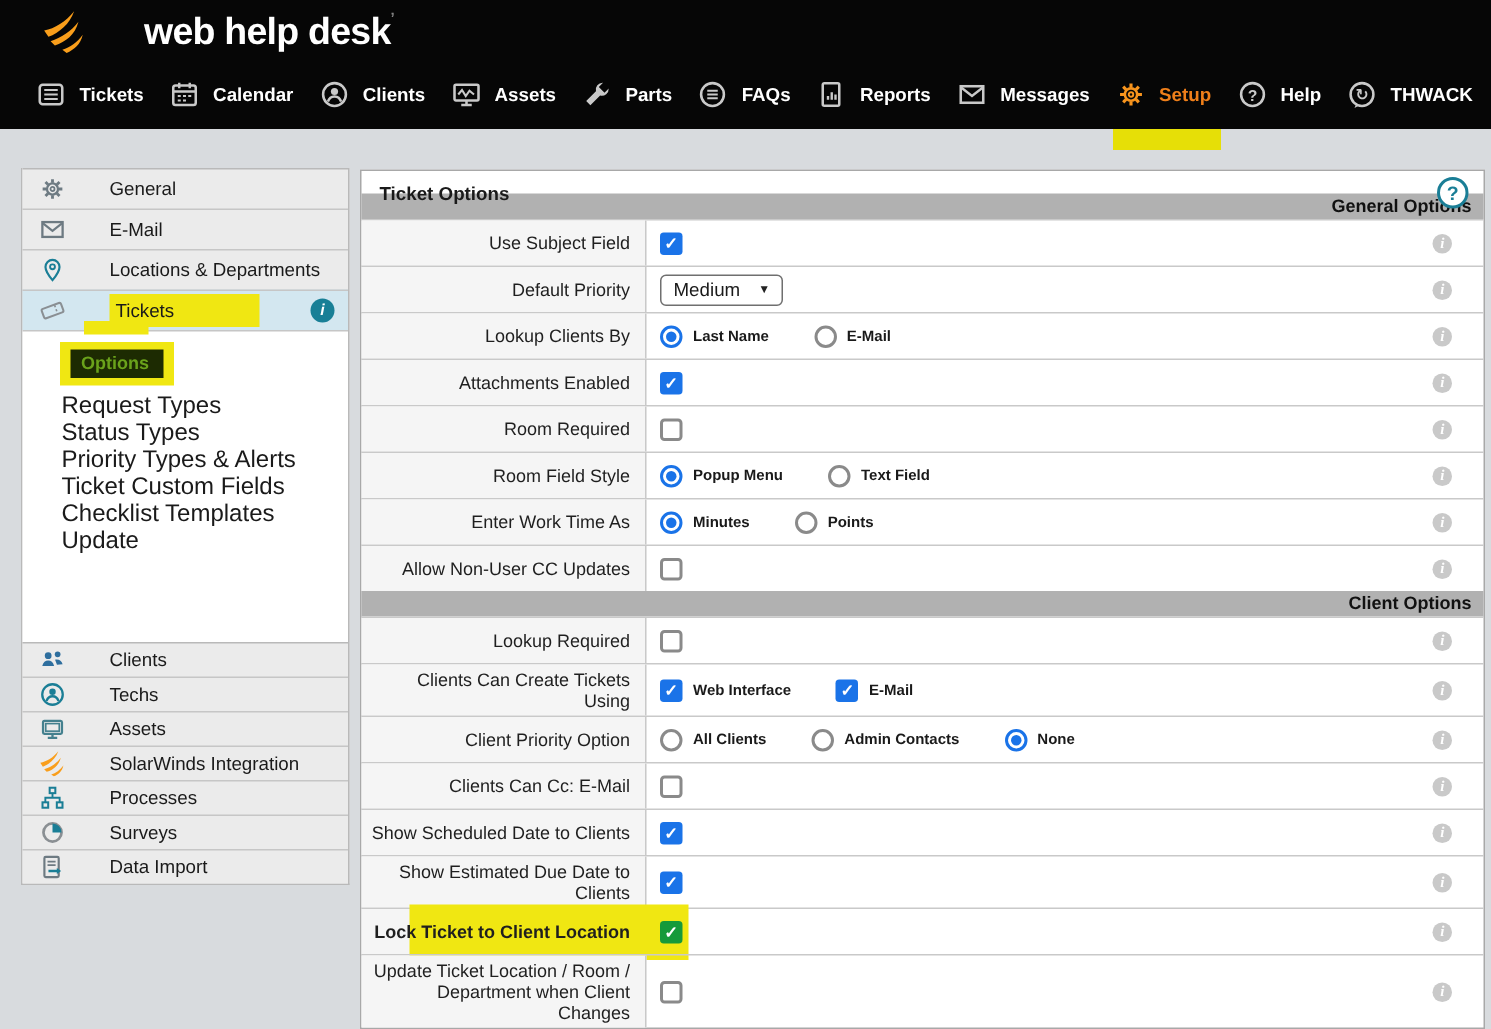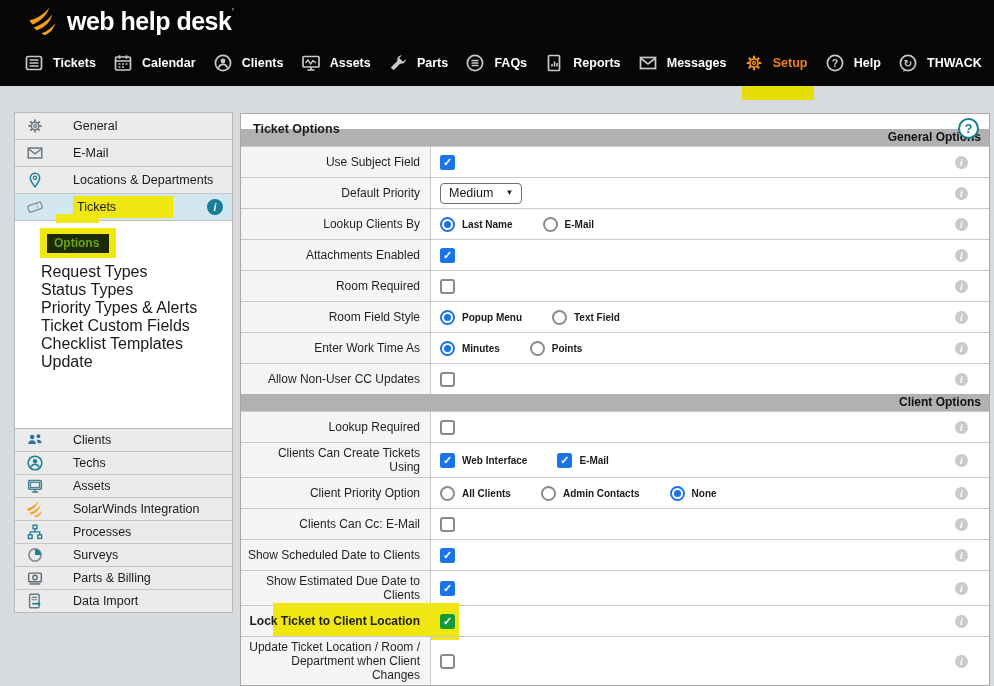--- a/index.html
+++ b/index.html
@@ -7,21 +7,21 @@
   body {
     position:relative; overflow:hidden;
     background:#d8dbde;
     font-family:"Liberation Sans", sans-serif;
     color:#1a1a1a;
   }
   
   .topbar { position:absolute; left:0; top:0; width:994px; height:86px; background:#060606; }
   .logo { position:absolute; left:26px; top:6px; display:flex; align-items:center; gap:7px; cursor:pointer; }
   .logo-swoosh svg { width:34px; height:30px; display:block; }
-  .logo-text { color:#fff; font-size:25px; font-weight:bold; letter-spacing:-0.5px; }
+  .logo-text { color:#fff; font-size:25px; font-weight:bold; letter-spacing:-0.5px;margin-left:29px; }
   .logo-tm { color:#888; font-size:10px; vertical-align:top; }
   .nav { position:absolute; left:24px; right:12px; top:44px; height:38px;
          display:flex; align-items:center; justify-content:space-between; }
   .nav-item { display:flex; align-items:center; gap:9px; cursor:pointer; }
   .nav-icon svg { width:20px; height:20px; display:block; }
   .nav-label { color:#fff; font-size:12.5px; font-weight:bold; }
   .nav-item.active .nav-label { color:#ef7f1a; }
   
   .setup-highlight { position:absolute; left:742px; top:86px; width:72px; height:14px; background:#e6df07; }
   
@@ -322,30 +322,20 @@
         <span class="sb-icon">
           <svg viewBox="0 0 20 20">
             <circle cx="10" cy="10" r="6.7" fill="none" stroke="#8a8f93" stroke-width="2"></circle>
             <path d="M10 3.3a6.7 6.7 0 0 1 6.7 6.7H10z" fill="#1a7e96"></path>
           </svg>
         </span>
         <span class="sb-label">Surveys</span>
       </div>
       <div class="sb-item">
         <span class="sb-icon">
-          <svg viewBox="0 0 20 20" fill="none" stroke="#5f6b70">
-            <rect x="3" y="4.6" width="14" height="9.6" rx="1" stroke-width="1.6"></rect>
-            <circle cx="10" cy="9.4" r="2.5" stroke-width="1.5"></circle>
-            <path d="M4 16.6h12" stroke-width="1.6"></path>
-          </svg>
-        </span>
-        <span class="sb-label">Parts &amp; Billing</span>
-      </div>
-      <div class="sb-item">
-        <span class="sb-icon">
           <svg viewBox="0 0 20 20" fill="none">
             <rect x="4" y="2.5" width="10.6" height="15" rx="1" stroke="#6d7a82" stroke-width="1.6"></rect>
             <path d="M6.3 6h6M6.3 8.6h6" stroke="#6d7a82" stroke-width="1.3"></path>
             <path d="M7 13h7" stroke="#1a7e96" stroke-width="1.8"></path>
             <path d="M13.2 10.8 16.4 13l-3.2 2.2z" fill="#1a7e96"></path>
           </svg>
         </span>
         <span class="sb-label">Data Import</span>
       </div>
     </div>

